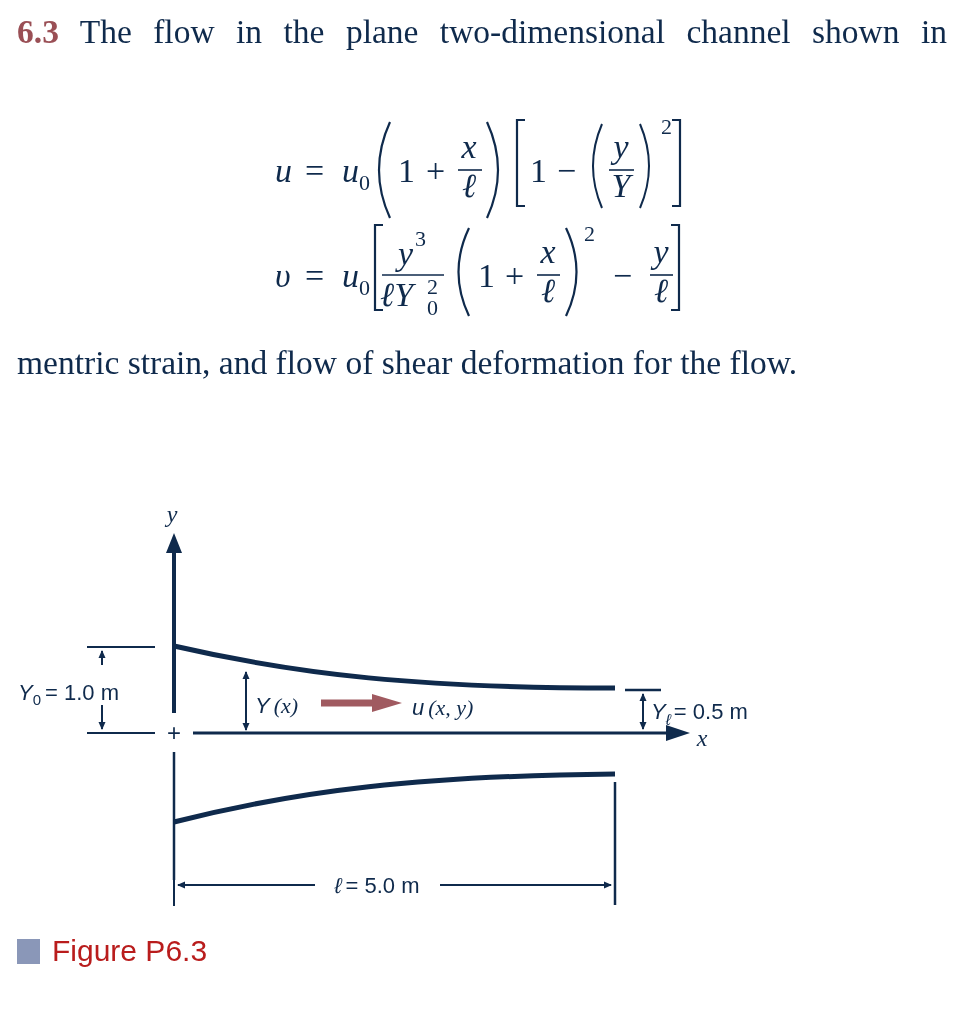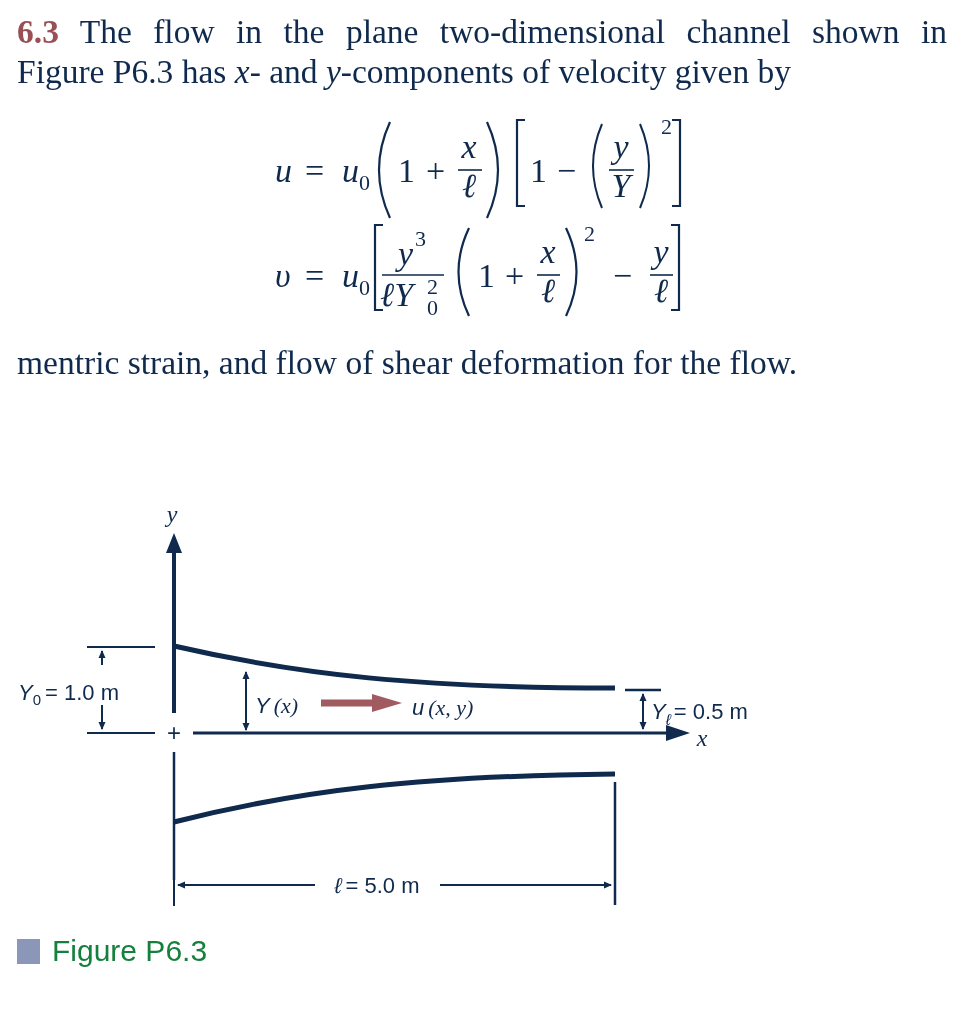--- a/index.html
+++ b/index.html
@@ -11,32 +11,29 @@
     #question { top: 343px; }
     .pnum { color: #9a4f55; font-weight: bold; margin-top: 11px; }
     .it { font-style: italic; }
     .eqn { position: absolute; font-size: 33px; color: #0f2a4c; }
     svg text { font-family: "Liberation Serif", "DejaVu Serif", serif; }
     .sans { font-family: "Liberation Sans", "DejaVu Sans", sans-serif; }
     #figure { position: absolute; left: 0; top: 480px; }
     #caption { position: absolute; left: 17px; top: 934px; display: flex; align-items: center; }
     #caption .sq { width: 23px; height: 25px; background: #8a97b8; margin-right: 12px; }
     #caption .txt { font-family: "Liberation Sans", "DejaVu Sans", sans-serif; font-size: 30px;
-                    color: #15803d; }
+                    color: #b91c1c; }
   </style>
 </head>
 <body>
 
 <div id="intro" class="para">
   <div style="text-align:justify; text-align-last:justify;">
     <span class="pnum">6.3</span>
     <span>The flow in the plane two-dimensional channel shown in</span>
-  </div>
-  <div>
-    <span>Figure P6.3 has </span><span class="it">x</span><span>- and </span><span class="it">y</span><span>-components of velocity given by</span>
   </div>
 </div>
 
 <svg class="eqn" style="left:250px; top:110px;" width="480" height="220" viewBox="0 0 480 220">
   <g fill="#0f2a4c" stroke="none" font-size="34">
 
     <text x="25" y="72" font-style="italic">u</text>
     <text x="55" y="72">=</text>
     <text x="92" y="72" font-style="italic">u</text>
     <text x="109" y="80" font-size="22">0</text>

